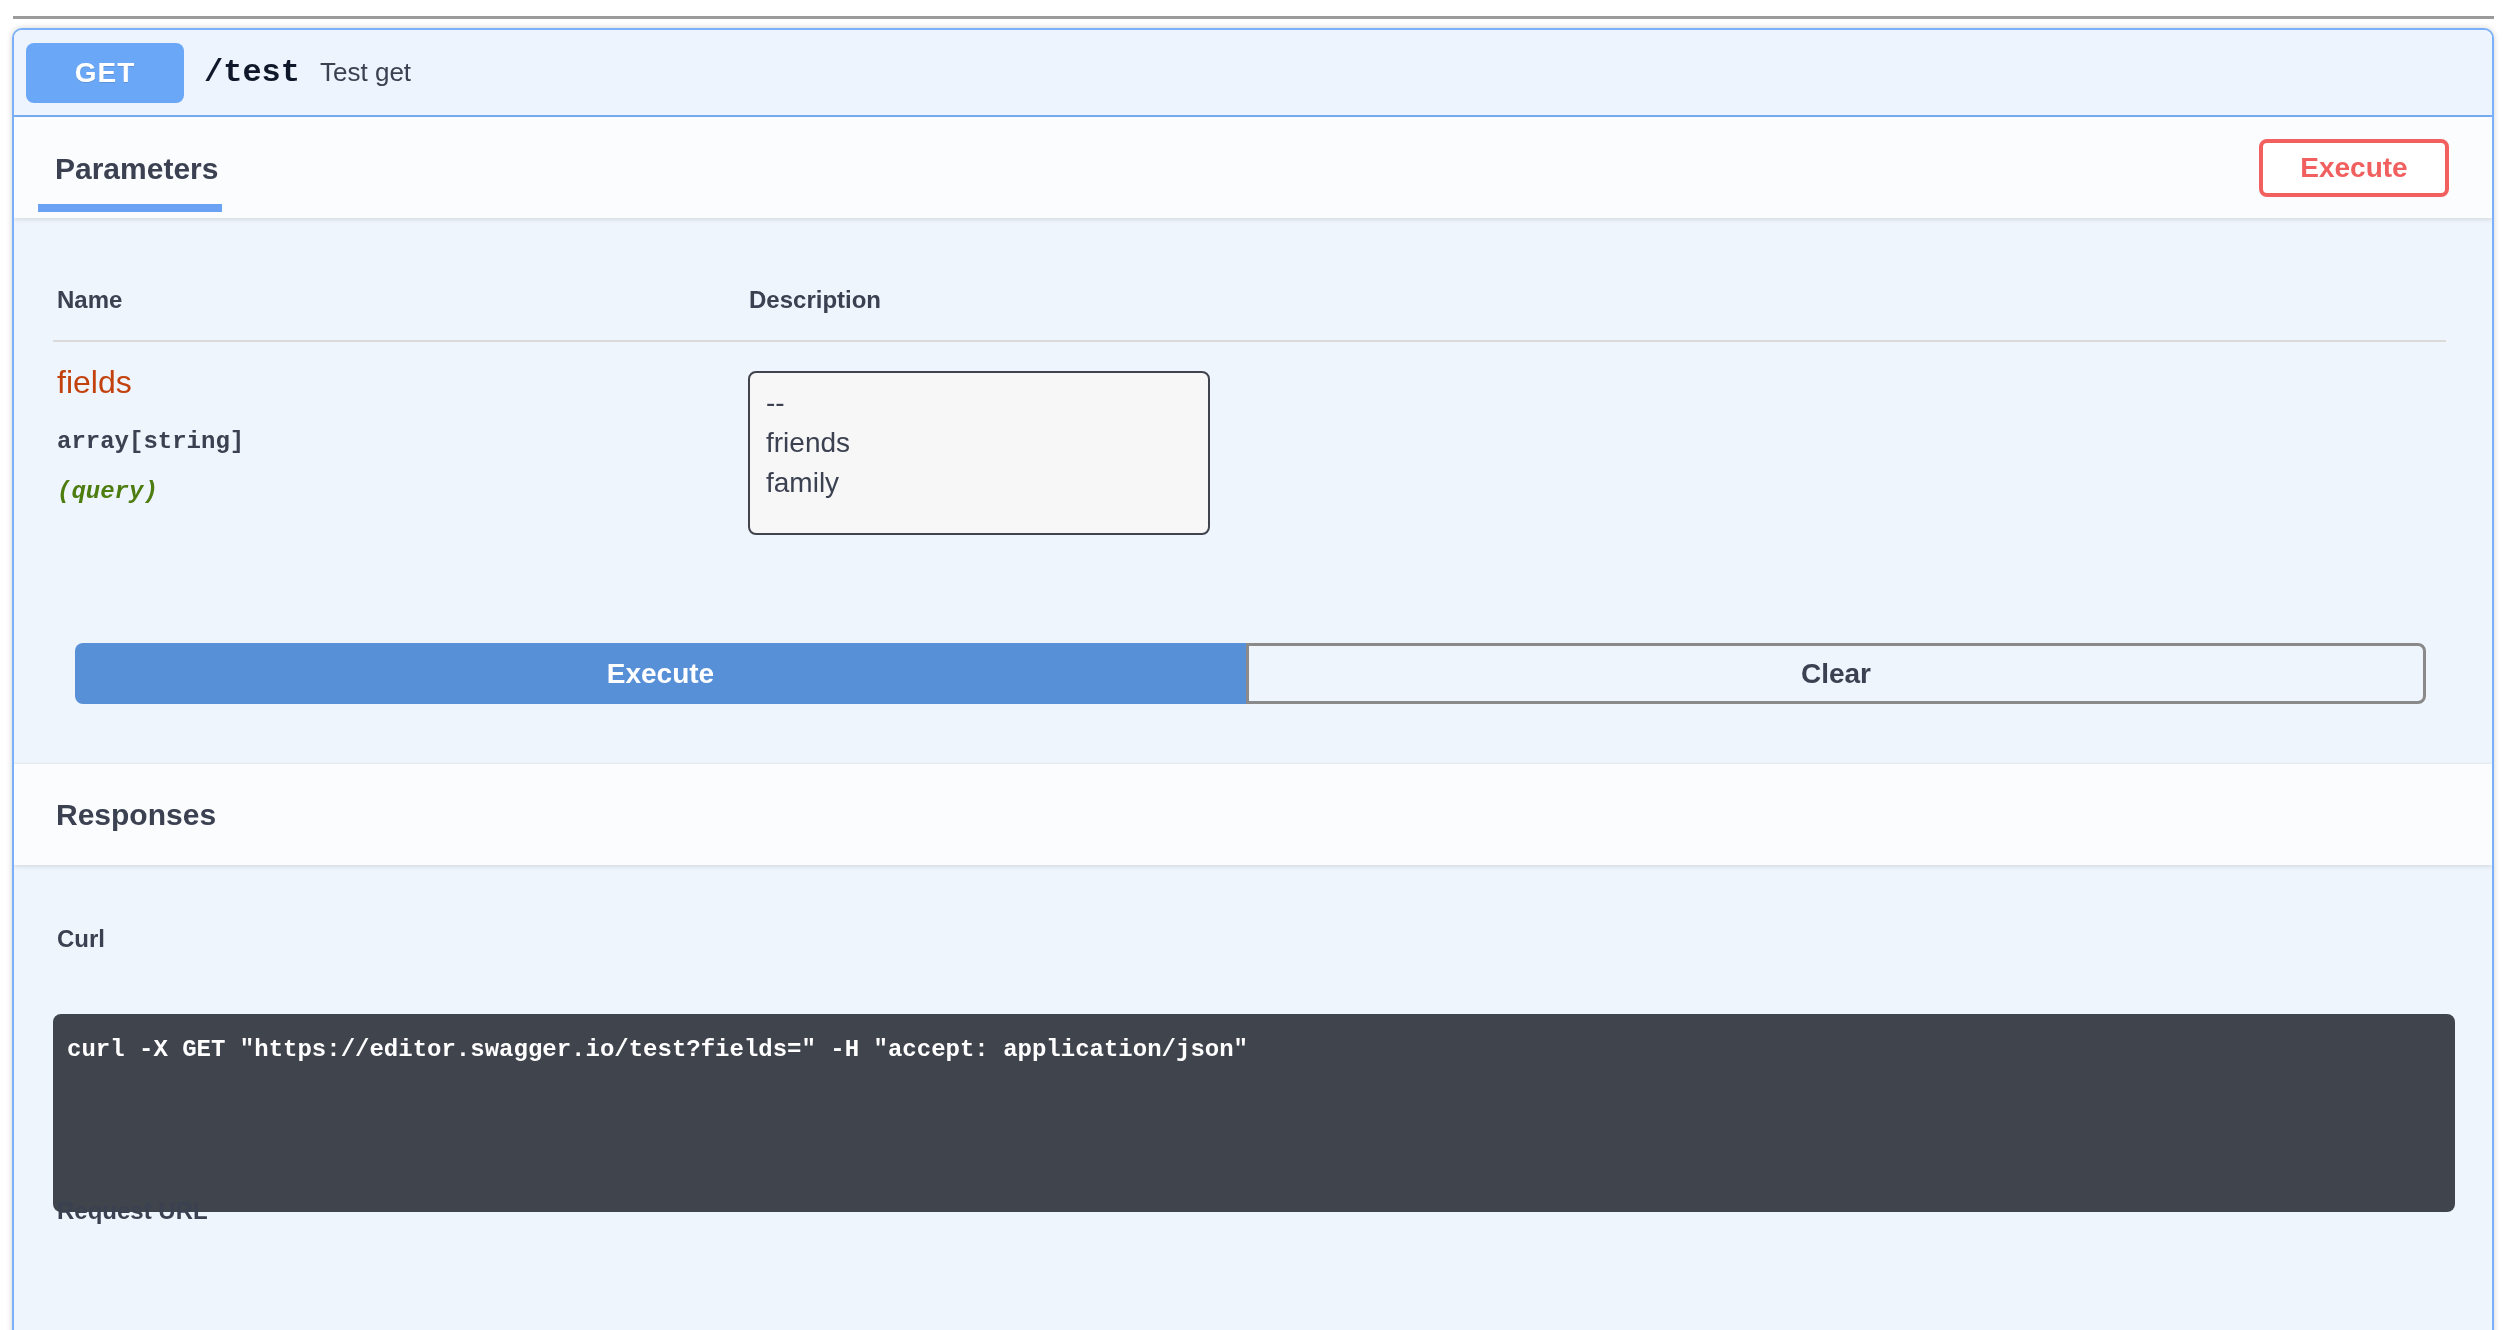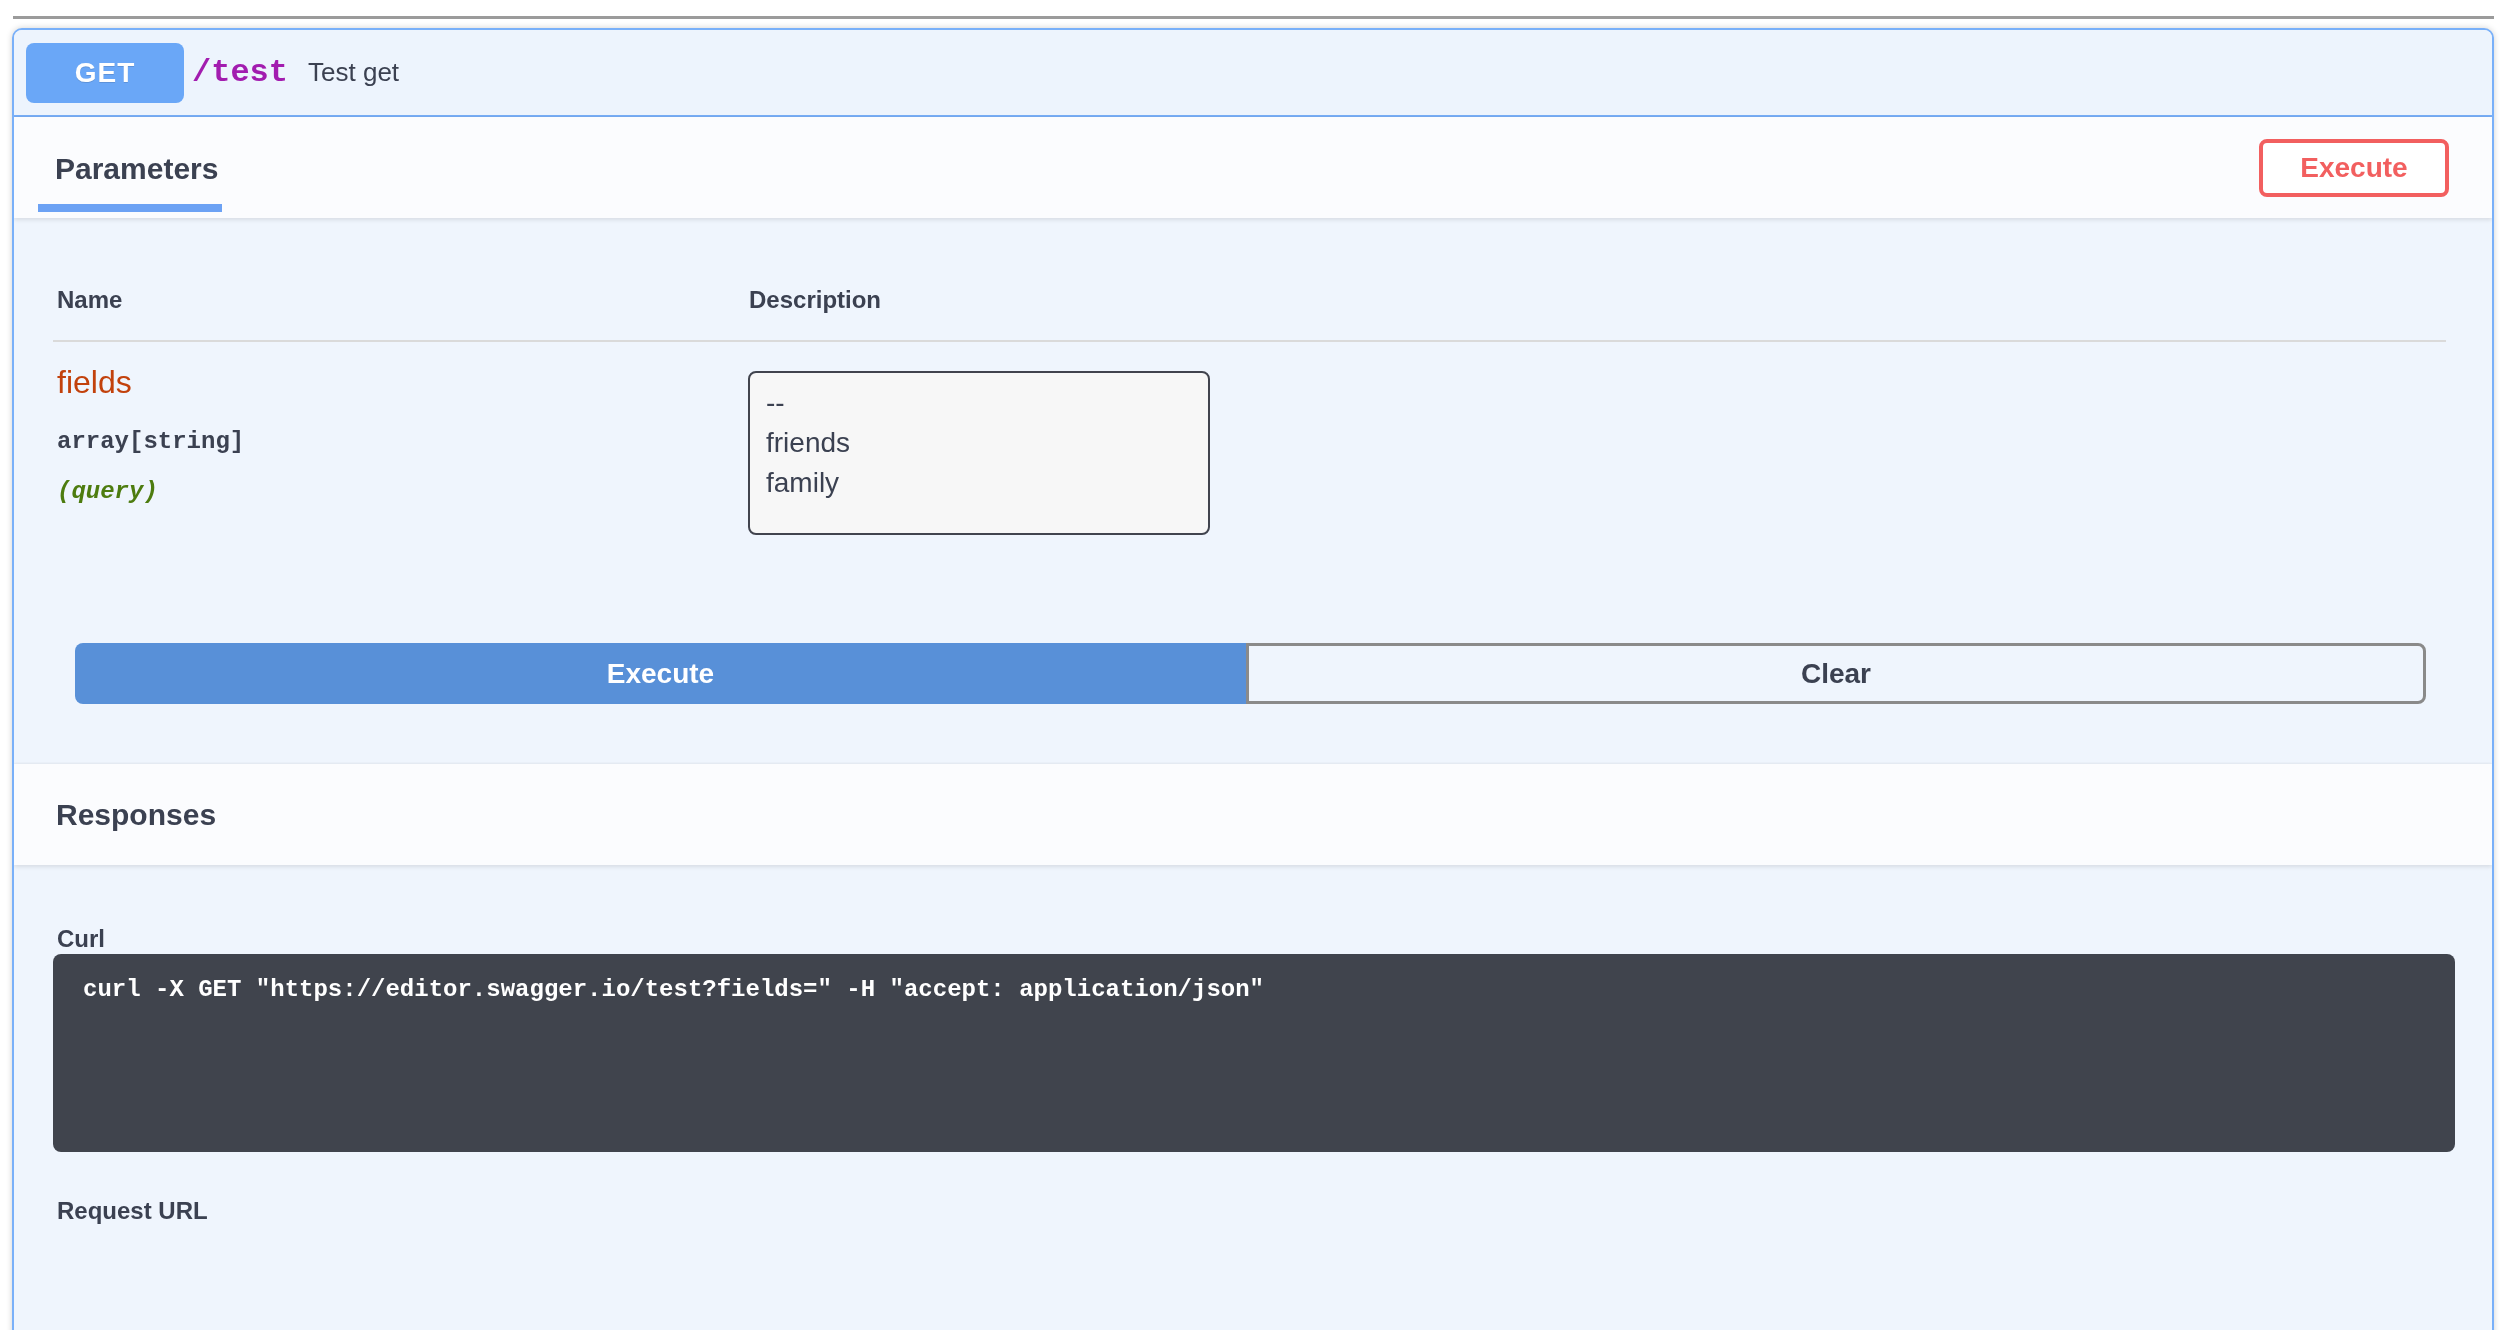--- a/index.html
+++ b/index.html
@@ -23,22 +23,22 @@
     background:#edf4fd; border-bottom:2px solid #79b0f9;
     display:flex; align-items:center; padding-left:12px; cursor:pointer;
   }
   .method-badge {
     width:158px; height:60px; border-radius:8px; background:#6aa7f7;
     color:#ffffff; font-weight:bold; font-size:28px; letter-spacing:1px;
     display:flex; align-items:center; justify-content:center;
     text-shadow:0 1px 0 rgba(0,0,0,.12); flex:0 0 auto;
   }
   .op-path {
-    margin-left:8px; font-family:"Liberation Mono", monospace;
-    font-weight:bold; font-size:32px; color:#a21caf;
+    margin-left:20px; font-family:"Liberation Mono", monospace;
+    font-weight:bold; font-size:32px; color:#0f172a;
   }
   .op-summary { margin-left:20px; font-size:26px; color:#3b4151; }
 
   
   .section-band {
     position:absolute; left:0; right:0; height:101px; background:#fbfcfe;
     box-shadow:0 -1px 2px rgba(0,0,0,.05), 0 2px 4px rgba(0,0,0,.10);
   }
   .band-params { top:87px; }
   .band-responses { top:734px; }
@@ -85,21 +85,21 @@
 
   
   .block-label { position:absolute; left:43px; font-size:24px; font-weight:bold; color:#3b4151; }
   .curl-label { top:895px; }
   .requrl-label { top:1167px; }
 
   .code-box {
     position:absolute; left:39px; width:2402px; background:#40444d; border-radius:8px;
     color:#ffffff; font-family:"Liberation Mono", monospace; font-weight:bold; font-size:24px;
   }
-  .curl-box { top:924px; height:198px; padding:22px 30px; }
+  .curl-box { top:984px; height:198px; padding:22px 14px; }
   .requrl-box { top:1209px; height:74px; padding:20px 26px; }
   .selected-text { background:#687c9e; color:#ffffff; }
 </style>
 </head>
 <body>
 
 <div class="stage">
 
   <div class="top-line"></div>
 

